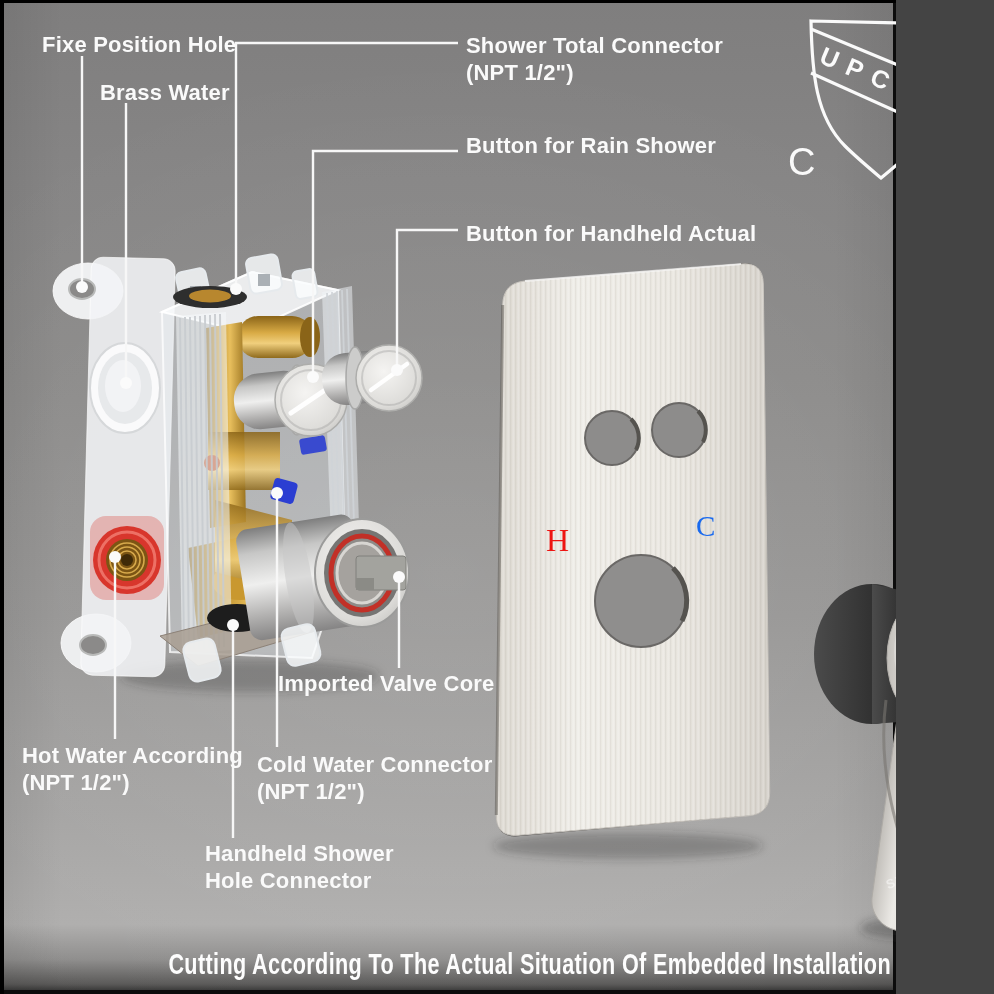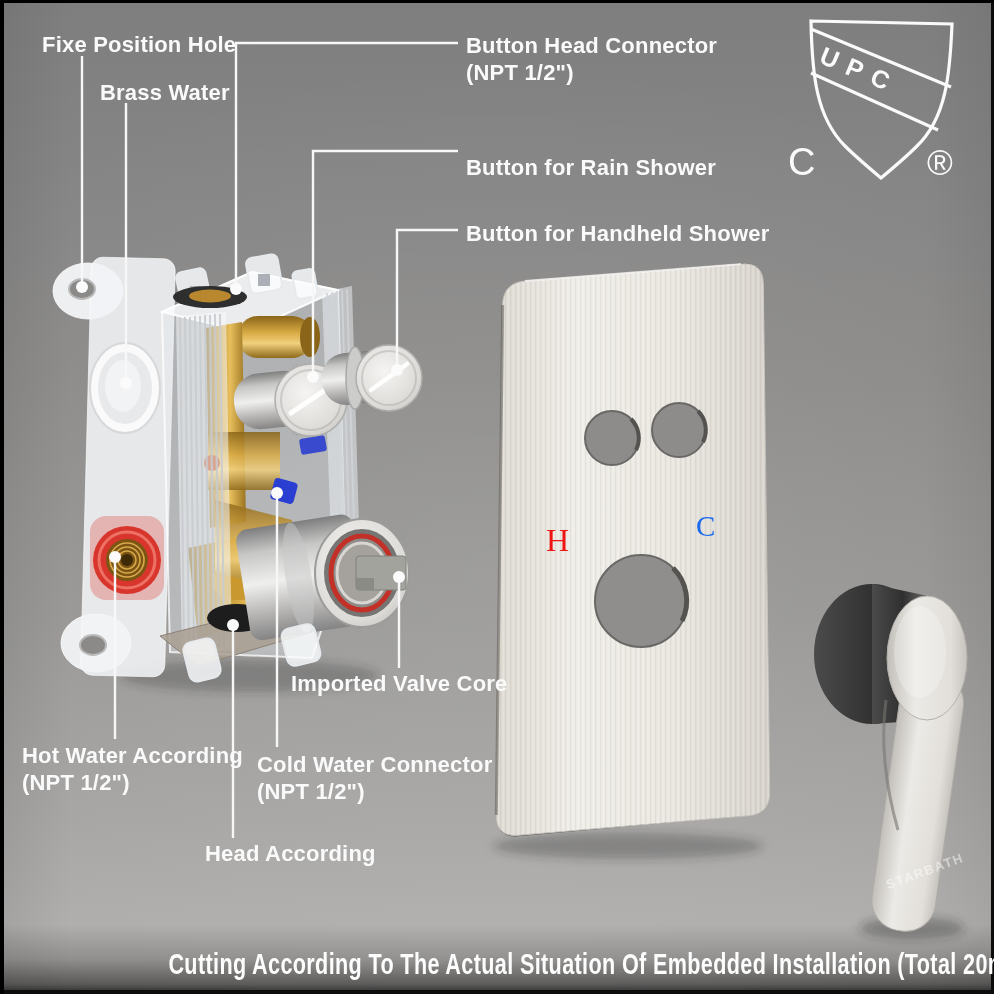--- a/index.html
+++ b/index.html
@@ -1,17 +1,17 @@
 <!DOCTYPE html>
 <html><head>
 <meta charset="utf-8">
 <style>
   html,body{margin:0;padding:0;background:#444;}
   .stage{
-    position:relative;width:994px;height:994px;overflow:hidden;
+    position:relative;width:896px;height:994px;overflow:hidden;
     font-family:"Liberation Sans",sans-serif;
     background:
       linear-gradient(90deg, rgba(0,0,0,0.07), rgba(0,0,0,0) 7%, rgba(0,0,0,0) 93%, rgba(0,0,0,0.06)),
       radial-gradient(ellipse 120% 85% at 50% 58%, rgba(255,255,255,0.10), rgba(255,255,255,0) 62%),
       linear-gradient(180deg,#7f7e7e 0%, #868585 18%, #8b8a89 38%, #969594 62%, #a5a4a3 82%, #afaead 93%, #8f8e8d 96.5%, #5a5958 99%, #262626 100%);
     box-shadow: inset 4px 3px 0 #000, inset -3px -4px 0 #0c0c0c;
   }
   svg{position:absolute;left:0;top:0;}
   .label{
     position:absolute;color:#fafafa;font-weight:bold;font-size:22px;line-height:27px;
@@ -276,42 +276,43 @@
   </g>
 </svg>
 
   <div class="label" style="left:42px;top:31px">
     <span>Fixe Position Hole</span>
   </div>
   <div class="label" style="left:100px;top:79px">
     <span>Brass Water</span>
   </div>
   <div class="label" style="left:466px;top:32px">
-    <span>Button Head Connector</span>
+    <span>Shower Total Connector</span>
     <span>(NPT 1/2")</span>
   </div>
-  <div class="label" style="left:466px;top:154px">
+  <div class="label" style="left:466px;top:132px">
     <span>Button for Rain Shower</span>
   </div>
   <div class="label" style="left:466px;top:220px">
-    <span>Button for Handheld Shower</span>
-  </div>
-  <div class="label" style="left:291px;top:670px">
+    <span>Button for Handheld Actual</span>
+  </div>
+  <div class="label" style="left:278px;top:670px">
     <span>Imported Valve Core</span>
   </div>
   <div class="label" style="left:22px;top:742px">
     <span>Hot Water According</span>
     <span>(NPT 1/2")</span>
   </div>
   <div class="label" style="left:257px;top:751px">
     <span>Cold Water Connector</span>
     <span>(NPT 1/2")</span>
   </div>
   <div class="label" style="left:205px;top:840px">
-    <span>Head According</span>
+    <span>Handheld Shower</span>
+    <span>Hole Connector</span>
   </div>
 
   <span class="upc-letters">UPC</span>
   <span class="cert-prefix">C</span>
   <span class="cert-reg">®</span>
 
   <span class="marker marker-hot">H</span>
   <span class="marker marker-cold">C</span>
 
   <span class="engraving">STARBATH</span>

